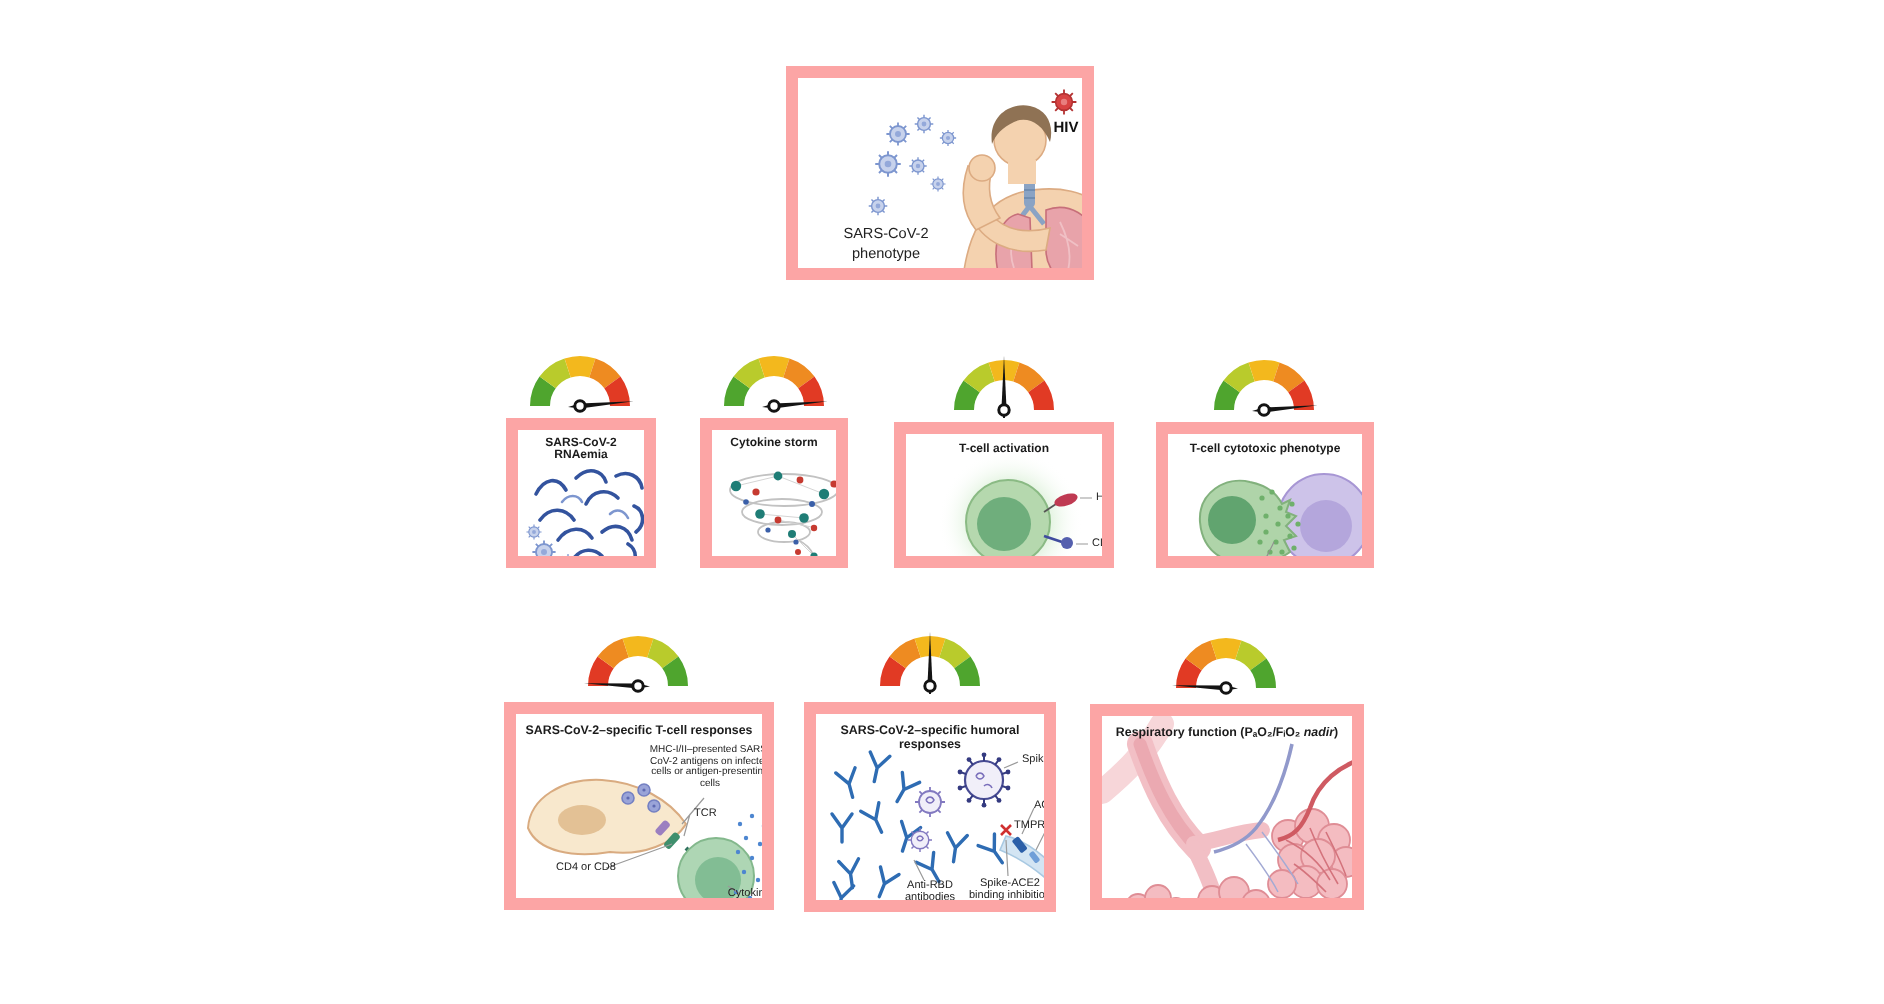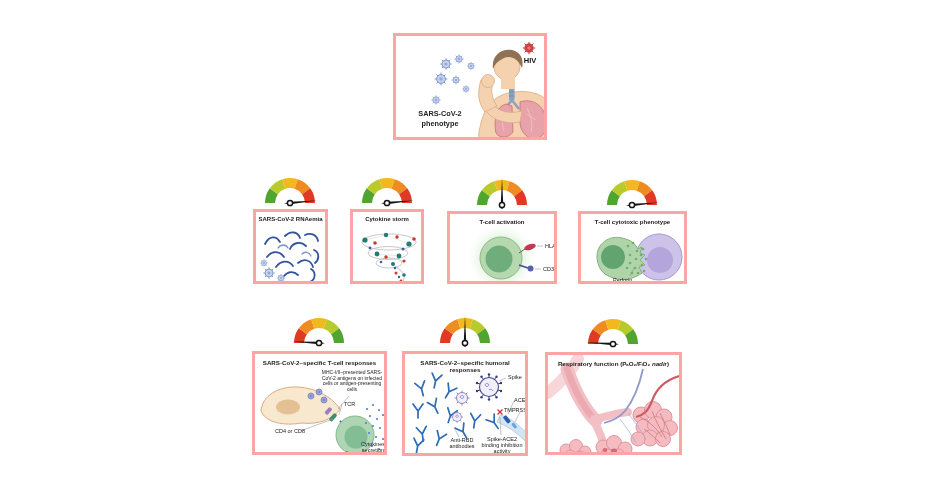--- a/index.html
+++ b/index.html
@@ -1,27 +1,27 @@
 <!DOCTYPE html>
 <html><head>
 <meta charset="utf-8">
 <style>
   html,body{margin:0;padding:0;background:#ffffff;}
   body{width:942px;height:502px;position:relative;font-family:"Liberation Sans",sans-serif;}
   #canvas{position:absolute;left:0;top:0;width:942px;height:502px;background:#fff;overflow:hidden;}
-  .panel{position:absolute;background:#fff;border:3px solid #fca5a5;box-sizing:border-box;overflow:hidden;}
+  .panel{position:absolute;background:#fff;border:6px solid #fca5a5;box-sizing:border-box;overflow:hidden;}
   .illu{position:absolute;left:0;top:0;}
   .ptitle{position:absolute;left:0;right:0;text-align:center;font-weight:bold;color:#1b1b1b;}
   .t-row2{font-size:6px;top:4px;}
   .t-row3{font-size:6.2px;top:5px;}
   .lbl{position:absolute;font-size:5.5px;color:#222;line-height:1.12;white-space:nowrap;}
   .lbl.wrap{white-space:normal;text-align:center;}
   .gauge{position:absolute;width:64px;height:34px;}
   .hiv-text{position:absolute;font-size:7.5px;font-weight:bold;color:#111;text-align:center;}
-  .caption{position:absolute;font-size:7.3px;font-weight:bold;color:#222;text-align:center;line-height:1.4;}
+  .caption{position:absolute;font-size:7.3px;font-weight:normal;color:#222;text-align:center;line-height:1.4;}
   i{font-style:italic;}
 </style>
 </head>
 <body>
 
 <div id="canvas">
 
   <div class="panel" style="left:393px;top:33px;width:154px;height:107px;">
     <svg class="illu" width="152" height="105" viewBox="0 0 152 105">
 

